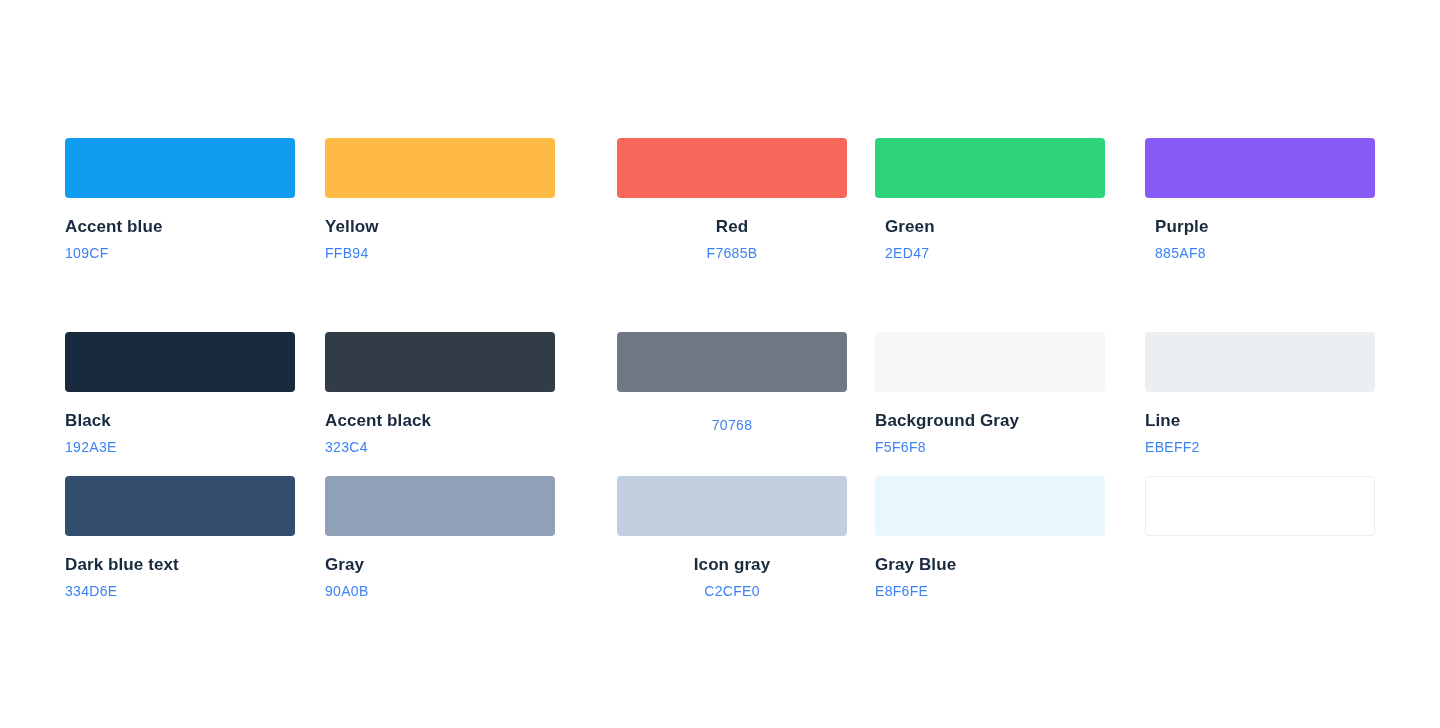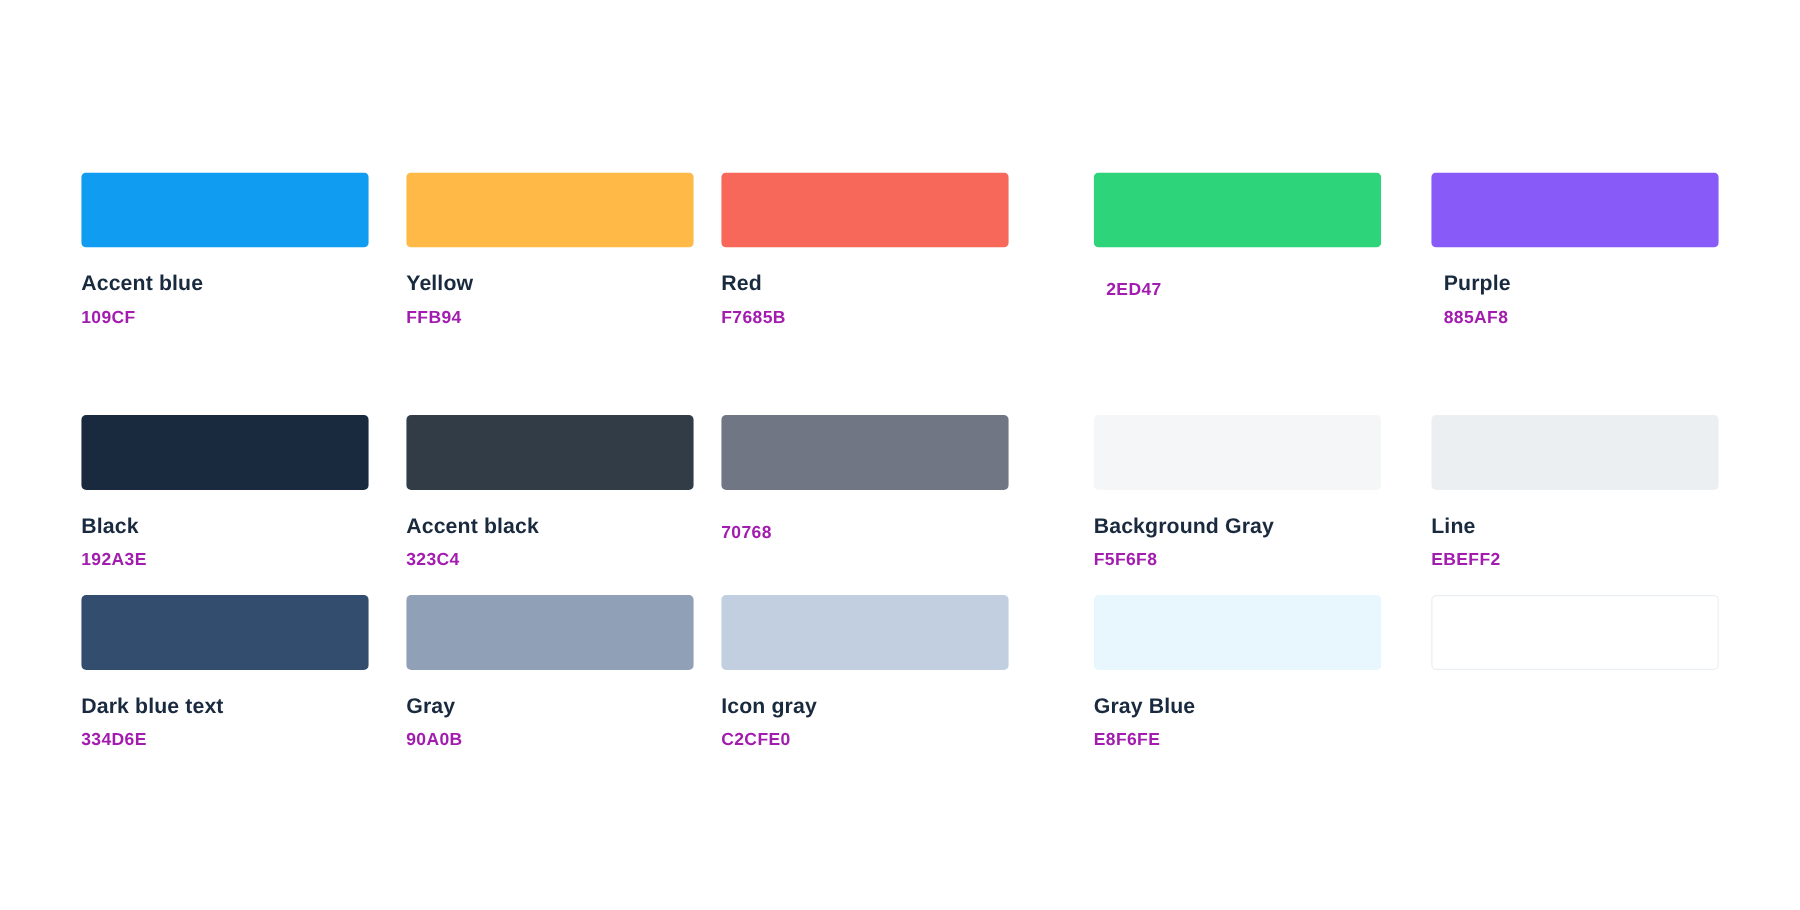--- a/index.html
+++ b/index.html
@@ -39,21 +39,21 @@
 
   .swatch-card {
     position: absolute;
     top: 0;
     width: 230px;
   }
 
   
   .swatch-card.col-0 { left: 0px; }
   .swatch-card.col-1 { left: 260px; }
-  .swatch-card.col-2 { left: 512px; }
+  .swatch-card.col-2 { left: 552px; text-align: center; }
   .swatch-card.col-3 { left: 810px; }
   .swatch-card.col-4 { left: 1080px; }
 
   .swatch-chip {
     width: 230px;
     height: 60px;
     border-radius: 4px;
     border: 1px solid transparent;
   }
 
@@ -76,23 +76,23 @@
     font-weight: 700;
     line-height: 22px;
     color: #192A3E;
     letter-spacing: 0.1px;
     white-space: nowrap;
   }
 
   .swatch-hex {
     margin-top: 6px;
     font-size: 14px;
-    font-weight: 700;
+    font-weight: 400;
     line-height: 18px;
-    color: #a21caf;
+    color: #3b82f6;
     letter-spacing: 0.3px;
     white-space: nowrap;
   }
 </style>
 </head>
 <body style="background: rgb(255, 255, 255);">
 
 <div id="palette-board">
     <div class="swatch-row row-0">
       <div class="swatch-card col-0">
@@ -112,20 +112,21 @@
       <div class="swatch-card col-2">
         <div class="swatch-chip" style="background: rgb(247, 104, 91);"></div>
         <div class="swatch-text">
           <div class="swatch-name">Red</div>
           <div class="swatch-hex">F7685B</div>
         </div>
       </div>
       <div class="swatch-card col-3">
         <div class="swatch-chip" style="background: rgb(46, 212, 122);"></div>
         <div class="swatch-text indented">
+          <div class="swatch-name">Green</div>
           <div class="swatch-hex">2ED47</div>
         </div>
       </div>
       <div class="swatch-card col-4">
         <div class="swatch-chip" style="background: rgb(136, 90, 248);"></div>
         <div class="swatch-text indented">
           <div class="swatch-name">Purple</div>
           <div class="swatch-hex">885AF8</div>
         </div>
       </div>

